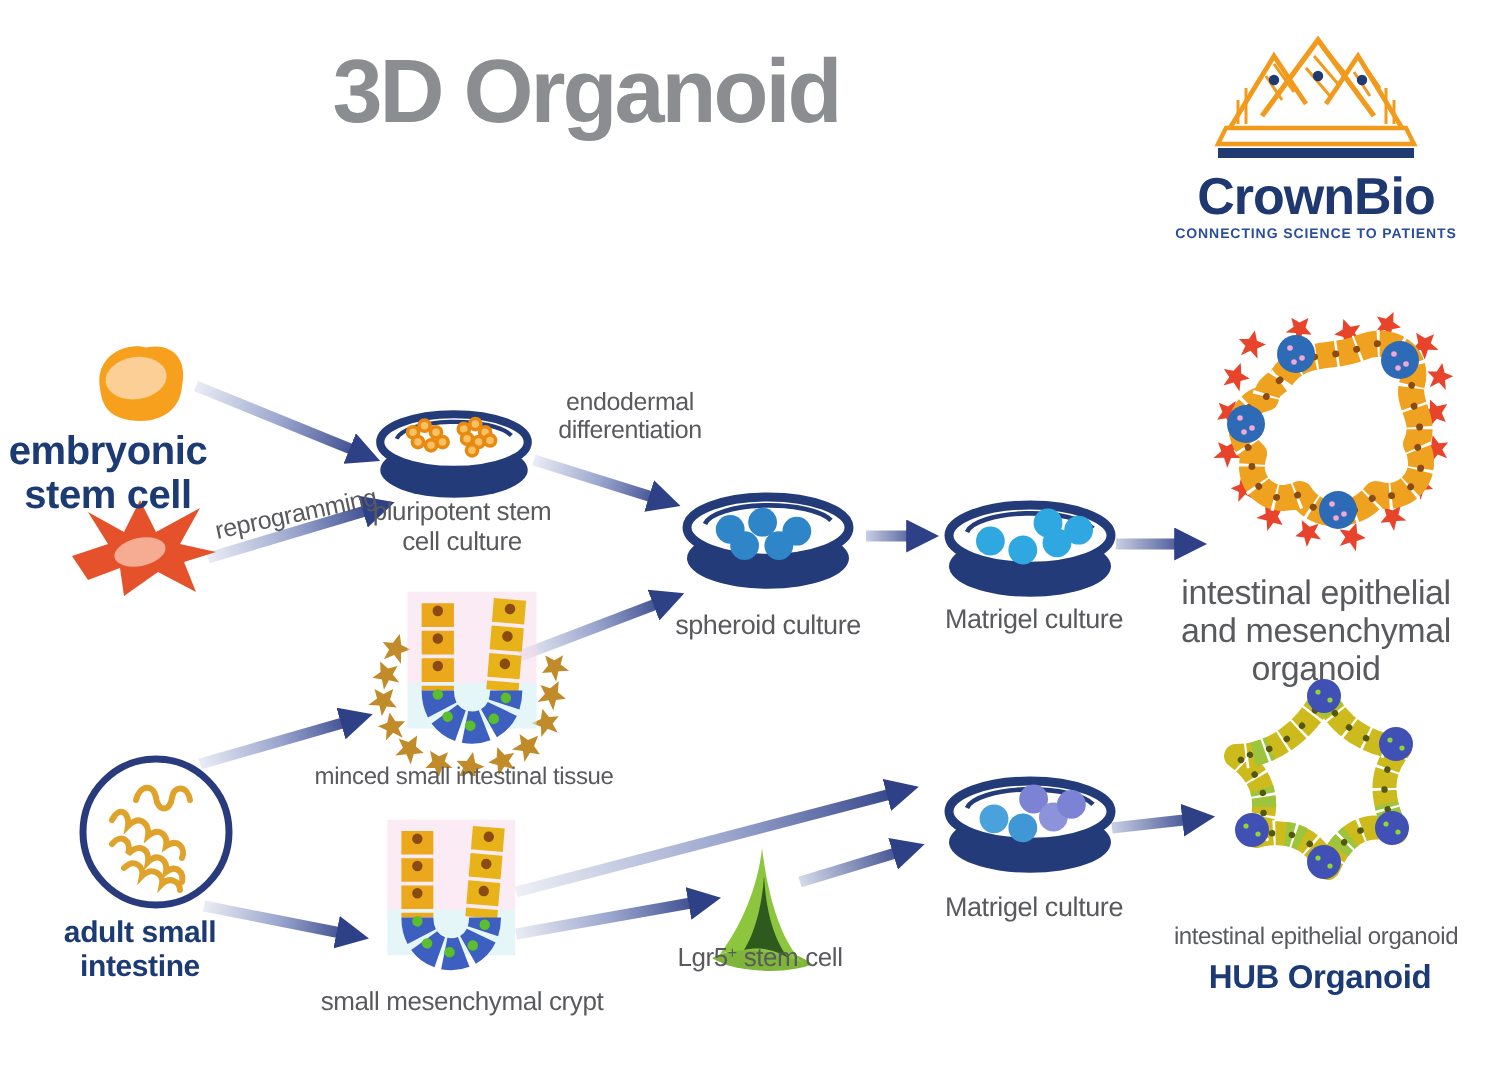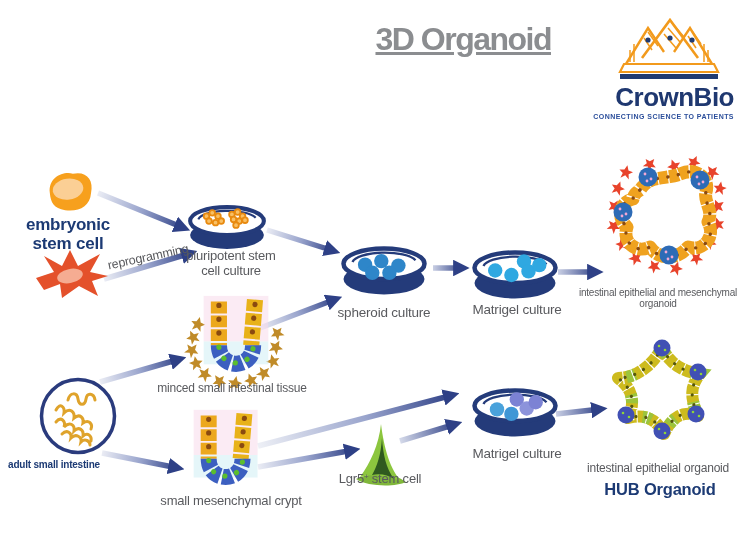--- a/index.html
+++ b/index.html
@@ -2,23 +2,23 @@
 <html><head>
 <meta charset="utf-8">
 <style>
   html,body{margin:0;padding:0;background:#ffffff;}
   .canvas{position:relative;width:750px;height:545px;background:#ffffff;overflow:hidden;
           font-family:"Liberation Sans",sans-serif;}
   .ill{position:absolute;}
   .lbl{position:absolute;text-align:center;color:#595A5E;line-height:1.12;letter-spacing:-0.2px;}
   .navy{color:#1C3A74;font-weight:700;}
   .nowrap{white-space:nowrap;}
-  .title{position:absolute;left:35px;top:22px;width:516px;text-align:right;
-         color:#8B8D90;font-weight:700;font-size:32px;line-height:1.07;letter-spacing:-1.5px;text-decoration:underline;}
-  .logo{position:absolute;left:582px;top:12px;width:152px;text-align:right;}
+  .title{position:absolute;left:35px;top:22px;width:516px;text-align:center;
+         color:#8B8D90;font-weight:700;font-size:45px;line-height:1.07;letter-spacing:-1.5px;}
+  .logo{position:absolute;left:582px;top:12px;width:152px;text-align:center;}
   .logo .brand{font-size:26px;font-weight:700;color:#1F3870;letter-spacing:-0.5px;line-height:1;}
   .logo .tag{font-size:7px;font-weight:700;color:#2B4E9B;letter-spacing:0.45px;margin-top:3px;}
   .arrows{position:absolute;left:0;top:0;pointer-events:none;}
   sup.pl{font-size:8px;vertical-align:4px;}
 </style>
 </head>
 <body>
 
 <div class="canvas">
 
@@ -315,27 +315,28 @@
         <circle cx="97" cy="76" r="1.3"></circle>
           <circle cx="103" cy="80" r="1.3"></circle>
         <circle cx="63" cy="93" r="1.3"></circle>
           <circle cx="69" cy="97" r="1.3"></circle>
         <circle cx="27" cy="77" r="1.3"></circle>
           <circle cx="33" cy="81" r="1.3"></circle>
       </g>
     </g>
   </svg>
 
-  <div class="lbl navy" style="left:18px;top:215px;width:100px;font-size:17px">embryonic stem cell</div>
+  <div class="lbl navy" style="left:4px;top:215px;width:100px;font-size:20px">embryonic stem cell</div>
   <div class="lbl nowrap" style="left:100px;top:250px;width:96px;font-size:12.5px;transform:rotate(-12deg)">reprogramming</div>
   <div class="lbl" style="left:178px;top:249px;width:106px;font-size:13px">pluripotent stem cell culture</div>
+  <div class="lbl" style="left:272px;top:194px;width:86px;font-size:12.5px">endodermal differentiation</div>
   <div class="lbl nowrap" style="left:330px;top:305px;width:108px;font-size:13.5px">spheroid culture</div>
   <div class="lbl nowrap" style="left:462px;top:302px;width:110px;font-size:13.5px">Matrigel culture</div>
-  <div class="lbl" style="left:578px;top:287px;width:160px;font-size:10px">intestinal epithelial and mesenchymal organoid</div>
+  <div class="lbl" style="left:578px;top:287px;width:160px;font-size:17px">intestinal epithelial and mesenchymal organoid</div>
   <div class="lbl nowrap" style="left:152px;top:382px;width:160px;font-size:12px">minced small intestinal tissue</div>
-  <div class="lbl navy" style="left:4px;top:459px;width:100px;font-size:10px">adult small intestine</div>
+  <div class="lbl navy" style="left:20px;top:459px;width:100px;font-size:15px">adult small intestine</div>
   <div class="lbl nowrap" style="left:156px;top:494px;width:150px;font-size:13px">small mesenchymal crypt</div>
   <div class="lbl nowrap" style="left:330px;top:472px;width:100px;font-size:13px"><span>Lgr5</span><sup class="pl">+</sup><span> stem cell</span></div>
   <div class="lbl nowrap" style="left:462px;top:446px;width:110px;font-size:13.5px">Matrigel culture</div>
   <div class="lbl nowrap" style="left:576px;top:462px;width:164px;font-size:12px">intestinal epithelial organoid</div>
   <div class="lbl navy nowrap" style="left:588px;top:480px;width:144px;font-size:16.5px">HUB Organoid</div>
 
 </div>
 
 </body></html>

